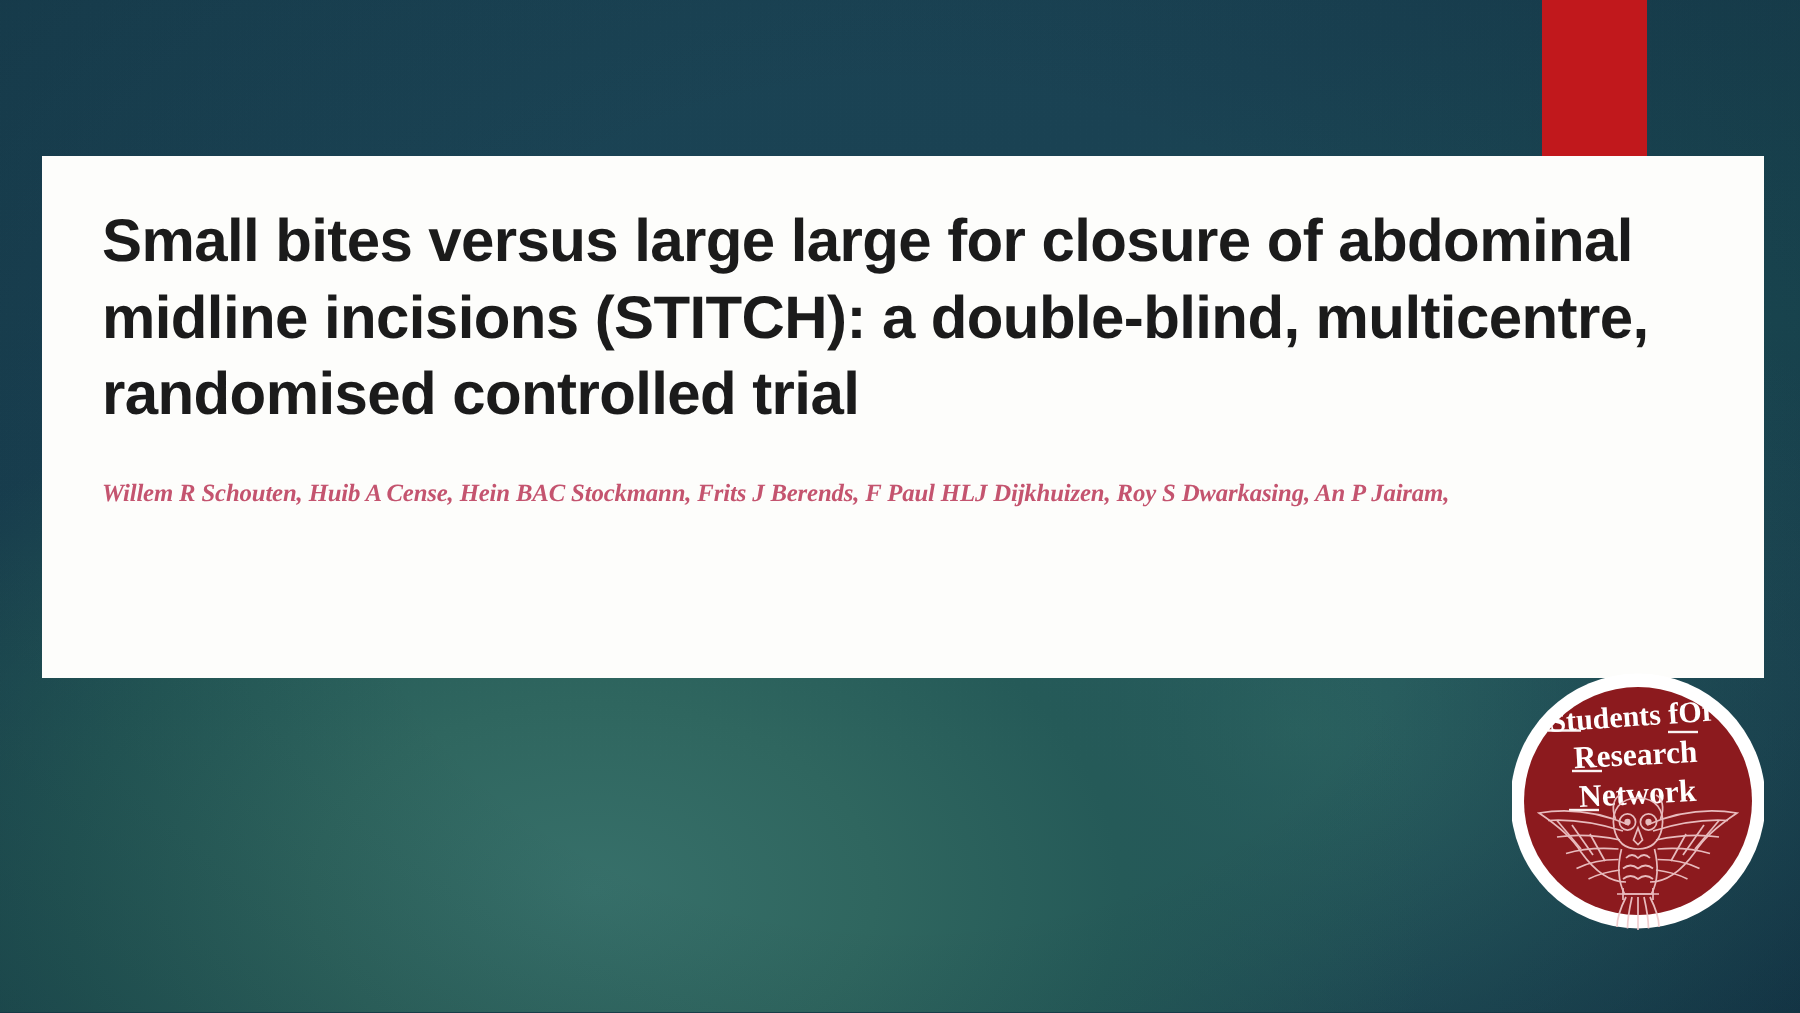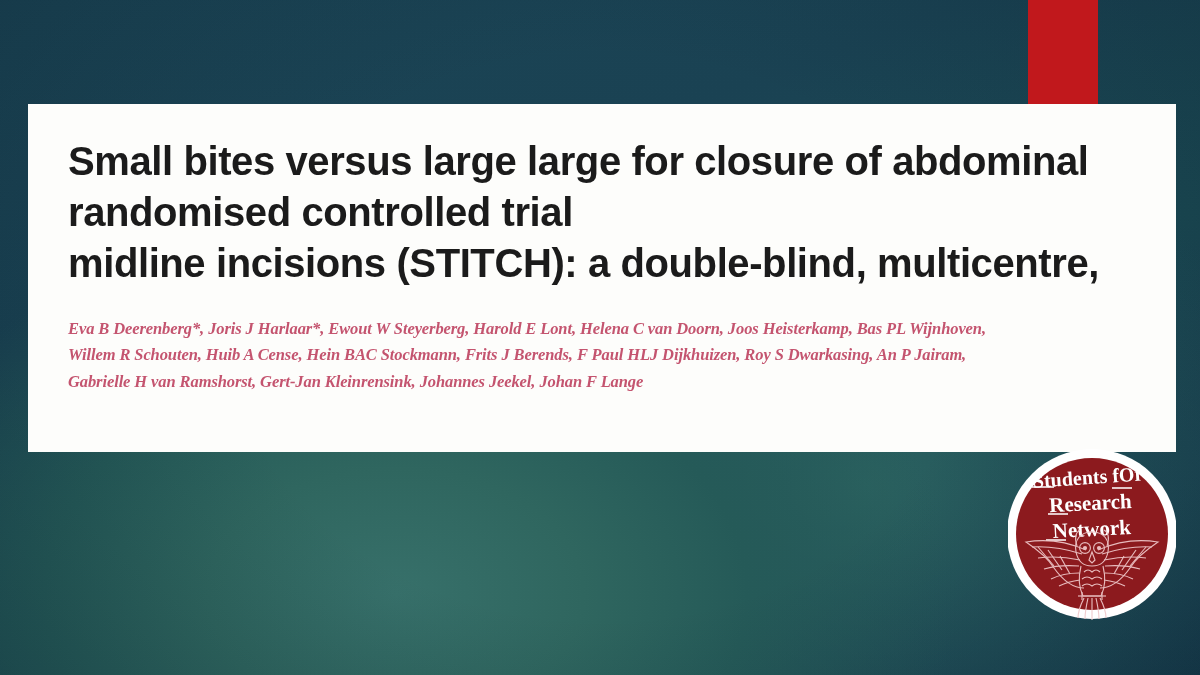--- a/index.html
+++ b/index.html
@@ -120,28 +120,26 @@
   <div class="bg-base"></div>
   <div class="bg-vignette"></div>
   <div class="bg-noise"></div>
 
   <div class="accent-bar"></div>
 
   <div class="article-card">
 
     <h1 class="article-title">
       <span style="display: block;">Small bites versus large large for closure of abdominal</span>
+      <span style="display: block;">midline incisions (STITCH): a double-blind, multicentre,</span>
       <span style="display: block;">randomised controlled trial</span>
-      <span style="display: block;">midline incisions (STITCH): a double-blind, multicentre,</span>
     </h1>
 
     <div class="authors">
-      <span class="authors-line">Eva B Deerenberg*, Joris J Harlaar*, Ewout W Steyerberg, Harold E Lont, Helena C van Doorn, Joos Heisterkamp, Bas PL Wijnhoven,</span>
       <span class="authors-line">Willem R Schouten, Huib A Cense, Hein BAC Stockmann, Frits J Berends, F Paul HLJ Dijkhuizen, Roy S Dwarkasing, An P Jairam,</span>
-      <span class="authors-line">Gabrielle H van Ramshorst, Gert-Jan Kleinrensink, Johannes Jeekel, Johan F Lange</span>
     </div>
 
   </div>
 
 
   <div class="logo">
     <svg viewBox="0 0 168 178" xmlns="http://www.w3.org/2000/svg" aria-hidden="true">
       <defs>
         <path id="arc1" d="M 22 104 A 62 62 0 0 1 146 104" fill="none"></path>
       </defs>

